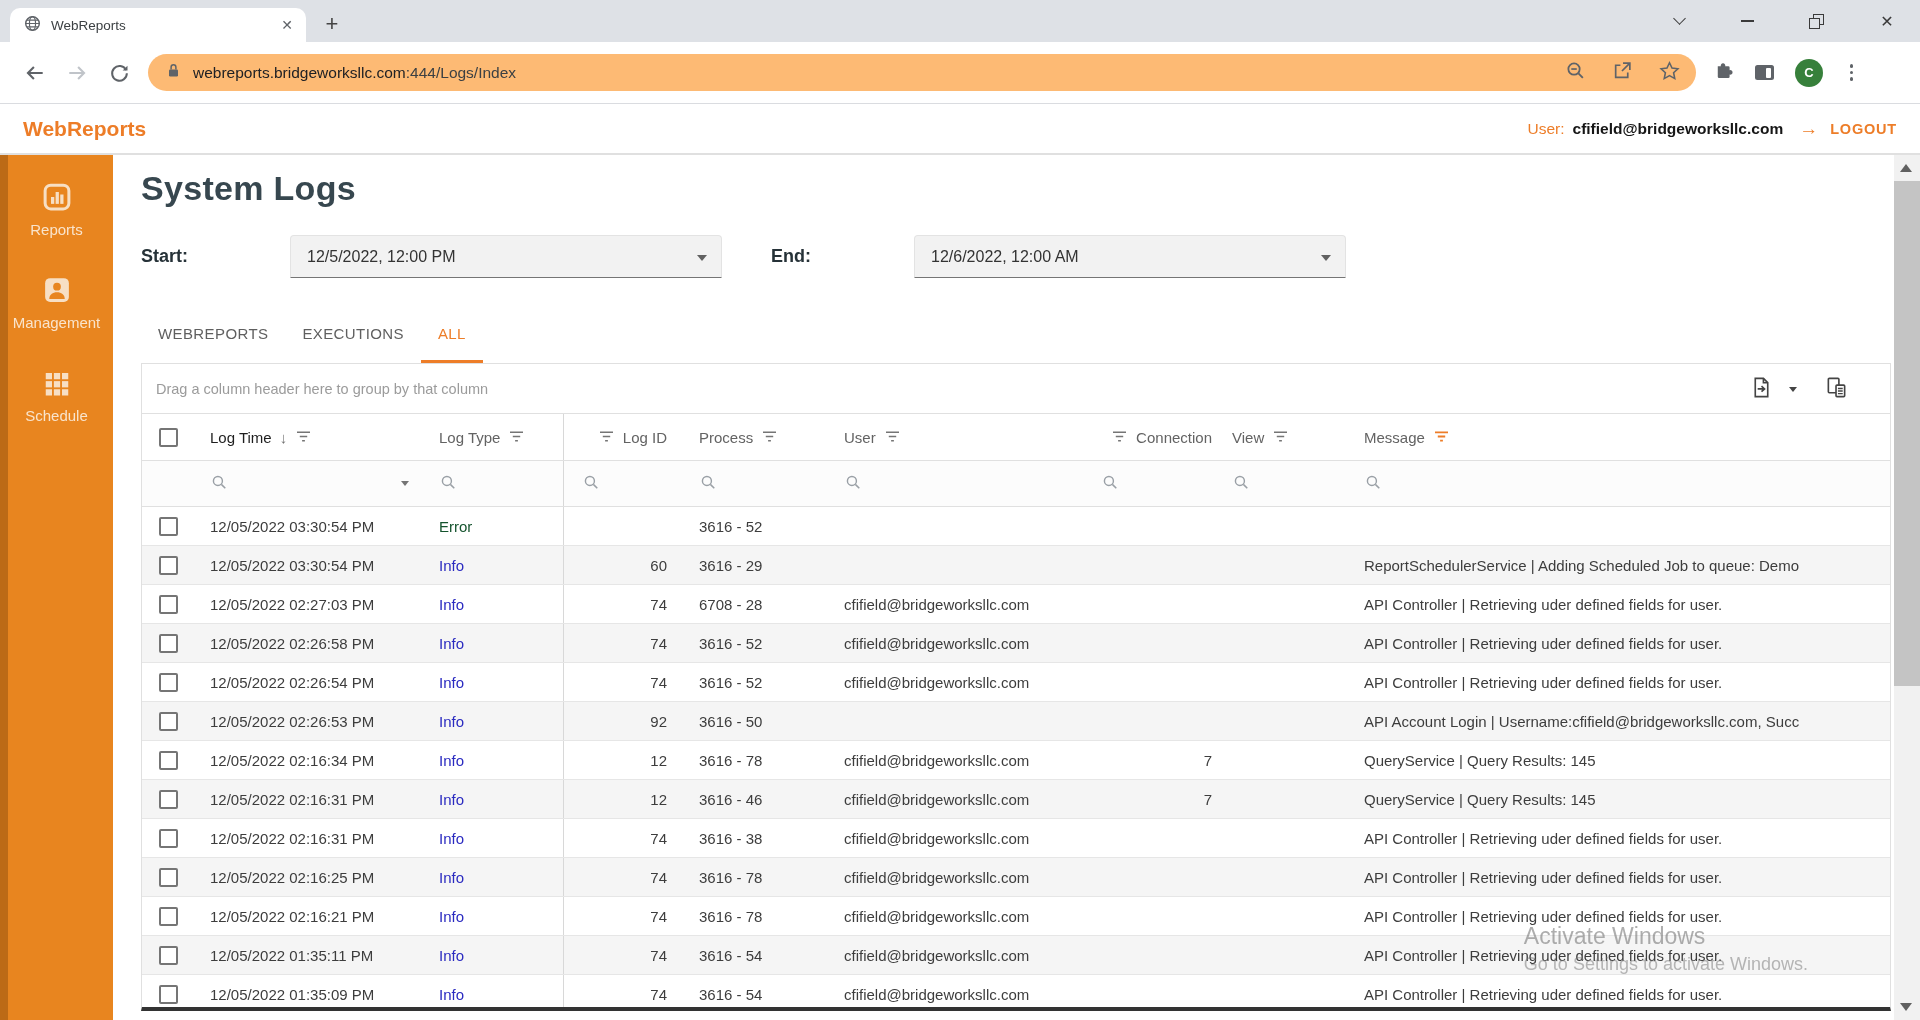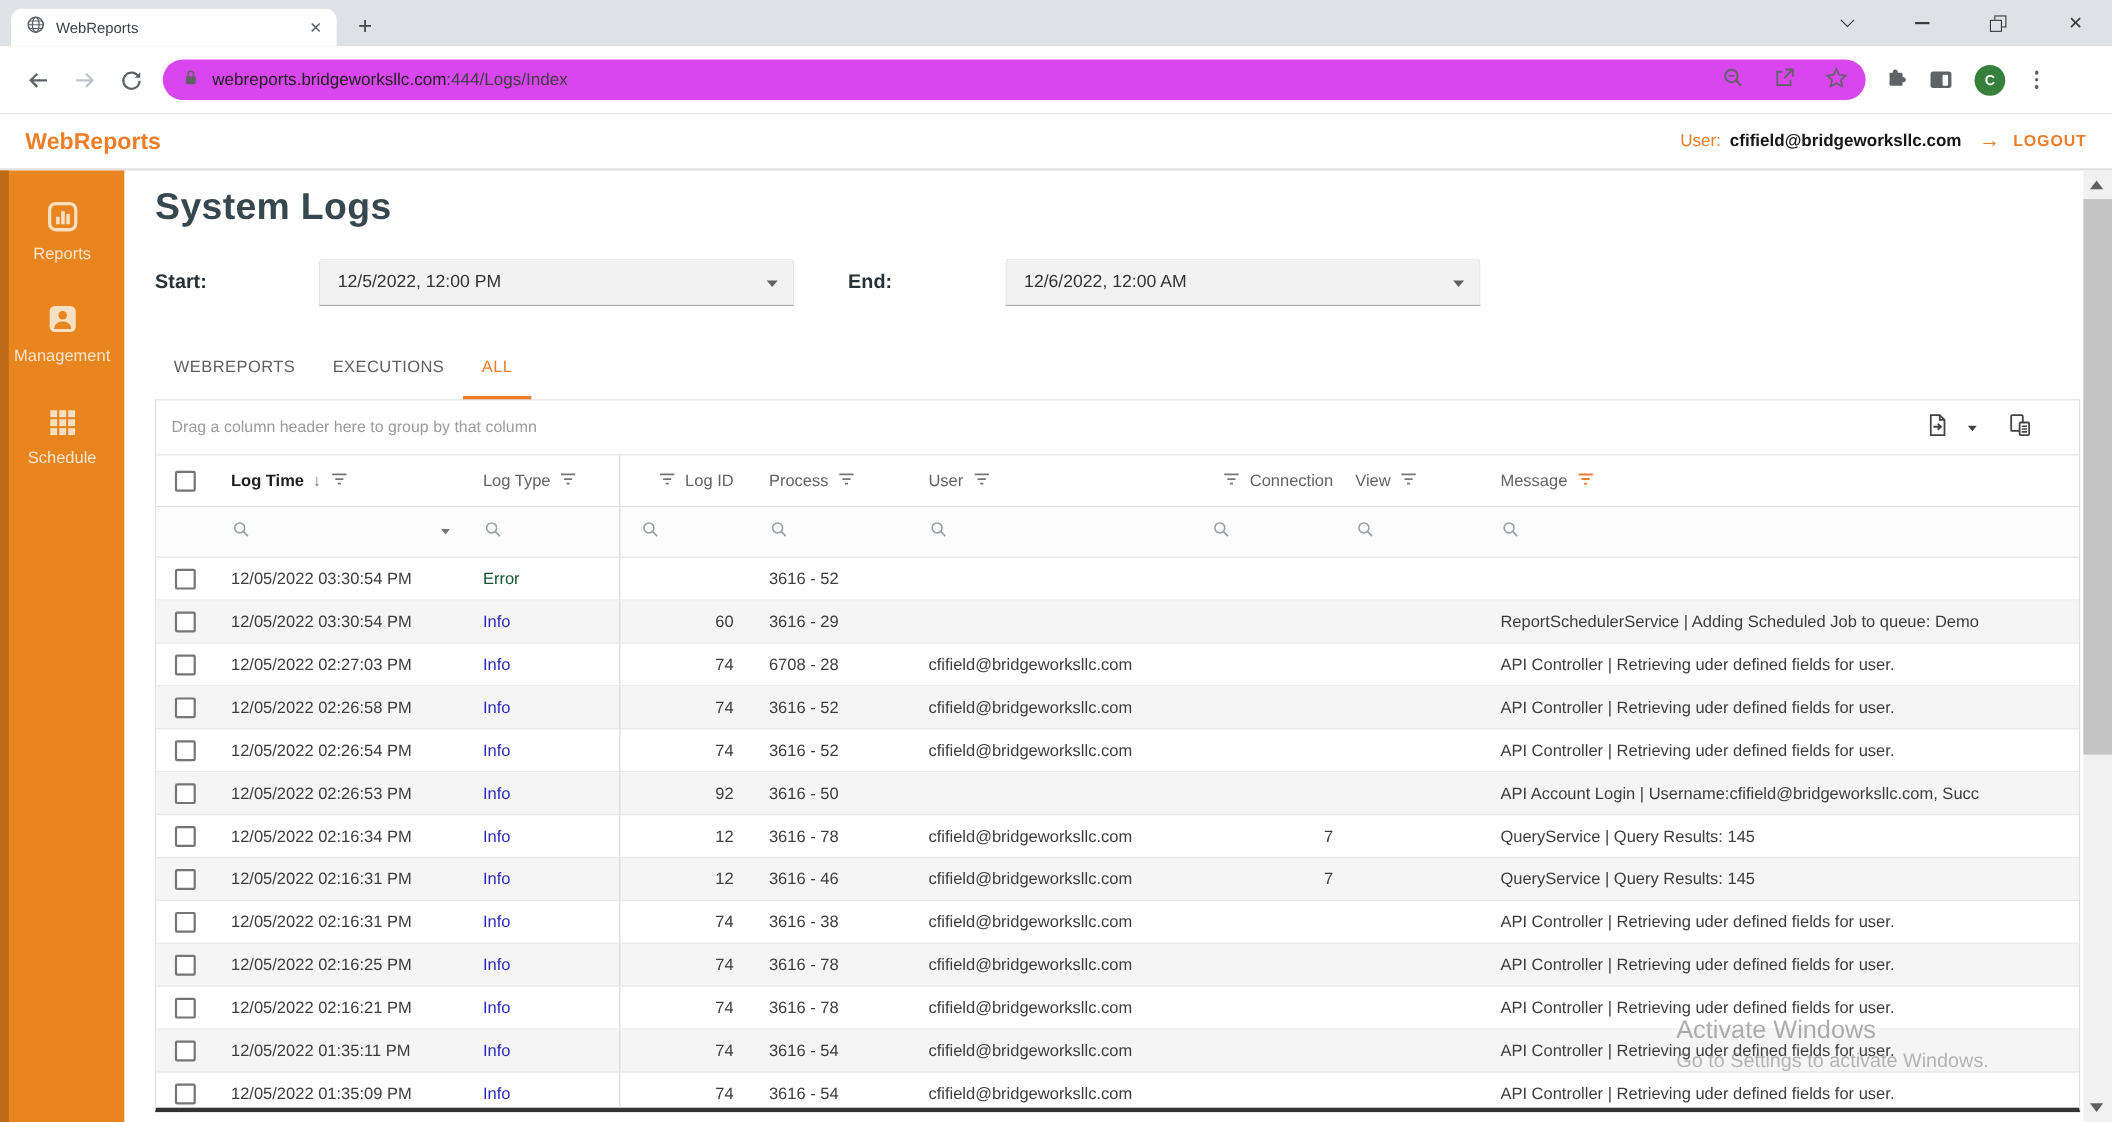--- a/index.html
+++ b/index.html
@@ -25,21 +25,21 @@
   .minbar { width:13px; height:1.6px; background:#3A3A3A; }
   .restore-glyph { position:relative; width:16px; height:16px; }
   .restore-glyph::before { content:""; position:absolute; left:5px; top:1px; width:9px; height:9px;
     border:1.4px solid #3A3A3A; }
   .restore-glyph::after { content:""; position:absolute; left:1px; top:5px; width:9px; height:9px;
     border:1.4px solid #3A3A3A; background:#DEE1E6; }
 
   .toolbar { height:62px; background:#fff; border-bottom:1px solid #DADCE0;
     display:flex; align-items:center; padding:0 14px 0 18px; }
   .navic { width:34px; height:34px; display:flex; align-items:center; justify-content:center; margin-right:8px; }
-  .urlbar { flex:0 0 auto; width:1548px; height:37px; background:#d946ef; border-radius:19px;
+  .urlbar { flex:0 0 auto; width:1548px; height:37px; background:#fdba74; border-radius:19px;
     display:flex; align-items:center; padding:0 16px 0 18px; margin-left:4px; }
   .urltext { font-size:15.5px; color:#202124; margin-left:12px; flex:1; white-space:nowrap; }
   .urltext .host { color:#202124; } .urltext .path { color:#3C4043; }
   .pill-icons { display:flex; align-items:center; gap:26px; }
   .tb-right { display:flex; align-items:center; gap:21px; margin-left:17px; }
   .sidepanel-glyph { width:19px; height:15px; background:#5F6368; border-radius:2.5px; position:relative; }
   .sidepanel-glyph::after { content:""; position:absolute; right:3px; top:2.5px; width:5px; height:10px;
     background:#fff; border-radius:1px; }
   .avatar { width:28px; height:28px; border-radius:50%; background:#37803B; color:#fff;
     font-size:13px; font-weight:bold; display:flex; align-items:center; justify-content:center; }
@@ -101,21 +101,21 @@
   .cell { display:flex; align-items:center; padding:0 8px; white-space:nowrap; overflow:hidden; }
   .c-type { border-right:1px solid #D8D8D8; }
   .c-sel { justify-content:center; }
   .c-time { padding-left:16px; }
   .c-proc { padding-left:20px;text-align:center; }
   .c-msg  { padding-left:10px; }
   .ta-r { justify-content:flex-end; padding-right:12px; }
 
   .th { gap:8px; font-size:15px; color:#636363; }
   .th .lbl { }
-  .th.sorted .lbl { color:#1E1E1E; font-weight:bold; }
+  .th.sorted .lbl { color:#1E1E1E; font-weight:normal; }
   .sortarrow { color:#757575; font-size:15px; }
   .cb { width:19px; height:19px; border:2px solid #757575; border-radius:2px; background:#fff; }
 
   .fcaret { position:absolute; right:22px; top:20px; width:0; height:0;
     border-left:4.5px solid transparent; border-right:4.5px solid transparent; border-top:5px solid #757575; }
   .fcell-time { position:relative; }
 
   .trow { height:39px; border-bottom:1px solid #E6E6E6; font-size:15px; color:#3D3D3D; }
   .trow:nth-child(even) { background:#F5F5F5; }
   .t-info { color:#2A2AC0; }

